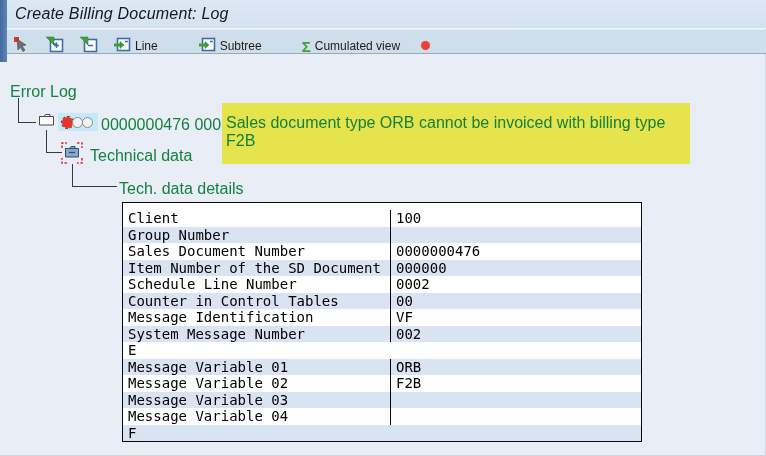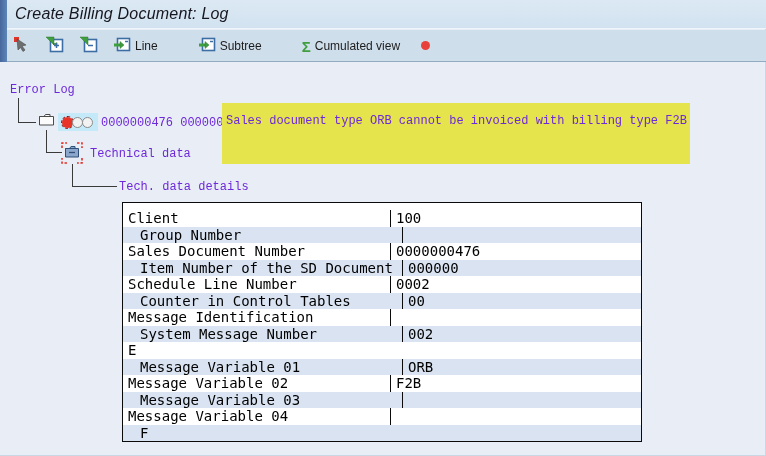--- a/index.html
+++ b/index.html
@@ -10,32 +10,32 @@
             border-right:1px solid #c9d6e3; border-bottom:1px solid #c9d6e3; }
 
   
   .left-strip { position:absolute; left:0; top:0; width:7px; height:62px;
                 background:linear-gradient(to right,#46679c,#5d86b8); z-index:5; }
   .titlebar { position:absolute; left:0; top:0; width:766px; height:29px;
               background:linear-gradient(to bottom,#dce9f4,#d2e2f0);
               border-bottom:1px solid #eef5fb; }
   .title { position:absolute; left:15px; top:5px; font-size:16px; font-weight:normal;
            font-style:italic; color:#16161e; letter-spacing:0.2px; }
-  .toolbar { position:absolute; left:0; top:30px; width:766px; height:32px;
+  .toolbar { position:absolute; left:0; top:30px; width:766px; height:24px;
              background:#cfdeeb; border-bottom:1px solid #93abc1; }
   .tbtn { display:inline-flex; align-items:center; gap:4px; border:none; background:transparent;
           font-family:"Liberation Sans",sans-serif; font-size:12px; color:#1c1c1c;
           padding:2px 3px; cursor:pointer; }
   .tb-row { position:absolute; left:10px; top:4px; display:flex; align-items:center; gap:9px; } .gap-m { width:16px; }
   .red-dot { position:absolute; left:421px; top:41px; width:9px; height:9px;
              border-radius:50%; background:#e8413a; }
 
   
   .content { position:absolute; left:0; top:62px; width:766px; height:394px; }
-  .mono { font-family:Liberation Mono, monospace; font-size:12px; color:#6d28d9; }
+  .mono { font-family:Liberation Sans, sans-serif; font-size:16px; color:#15803d; }
   .tree-label { position:absolute; white-space:pre; cursor:default; }
   .tline { position:absolute; background:#3a3a3a; }
   .tline.v { width:1px; } .tline.h { height:1px; }
 
   .node-row1-icons { position:absolute; left:38px; top:51px; display:flex; align-items:center; }
   .folder-svg { display:block; }
   .tl-box { position:absolute; left:58px; top:51px; width:40px; height:18px; background:#c4eafa;
             display:flex; align-items:center; justify-content:center; gap:0; cursor:pointer; }
   .light { width:11px; height:11px; border-radius:50%; margin-left:-1px; }
   .light.red { background:#ea3327; outline:1px dashed #8e1008; outline-offset:0px; }
@@ -46,21 +46,21 @@
   .yellow-msg .msg-text { position:absolute; left:4px; top:11px; }
 
   .sel-brackets { position:absolute; left:61px; top:80px; width:22px; height:22px; }
   .folder2 { position:absolute; left:64px; top:83px; }
 
   
   .dtable { position:absolute; left:122px; top:140px; width:520px;
             border:1px solid #0a0a0a; background:#ffffff; }
   .dtable .topstrip { height:7px; background:#ffffff; }
   .trow { display:flex; height:16.5px; background:#ffffff; cursor:default; }
-  .trow.alt { background:#d9e3f1;padding-left:12px; }
+  .trow.alt { background:#d9e3f1; }
   .tcell { display:flex; align-items:center; padding-left:5px;
            font-family:"DejaVu Sans Mono","Liberation Mono",monospace; font-size:14px;
            color:#000; white-space:pre; overflow:hidden; }
   .tcell.lab { width:268px; border-right:1px solid #0a0a0a; }
   .tcell.val { flex:1; }
 
   .icon { display:inline-block; }
 </style>
 </head>
 <body>
@@ -209,20 +209,21 @@
           <div class="trow">
             <div class="tcell lab">Schedule Line Number</div>
             <div class="tcell val">0002</div>
           </div>
           <div class="trow alt">
             <div class="tcell lab">Counter in Control Tables</div>
             <div class="tcell val">00</div>
           </div>
           <div class="trow">
             <div class="tcell lab">Message Identification</div>
+            <div class="tcell val">VF</div>
           </div>
           <div class="trow alt">
             <div class="tcell lab">System Message Number</div>
             <div class="tcell val">002</div>
           </div>
           <div class="trow">
             <div class="tcell val">E</div>
           </div>
           <div class="trow alt">
             <div class="tcell lab">Message Variable 01</div>

